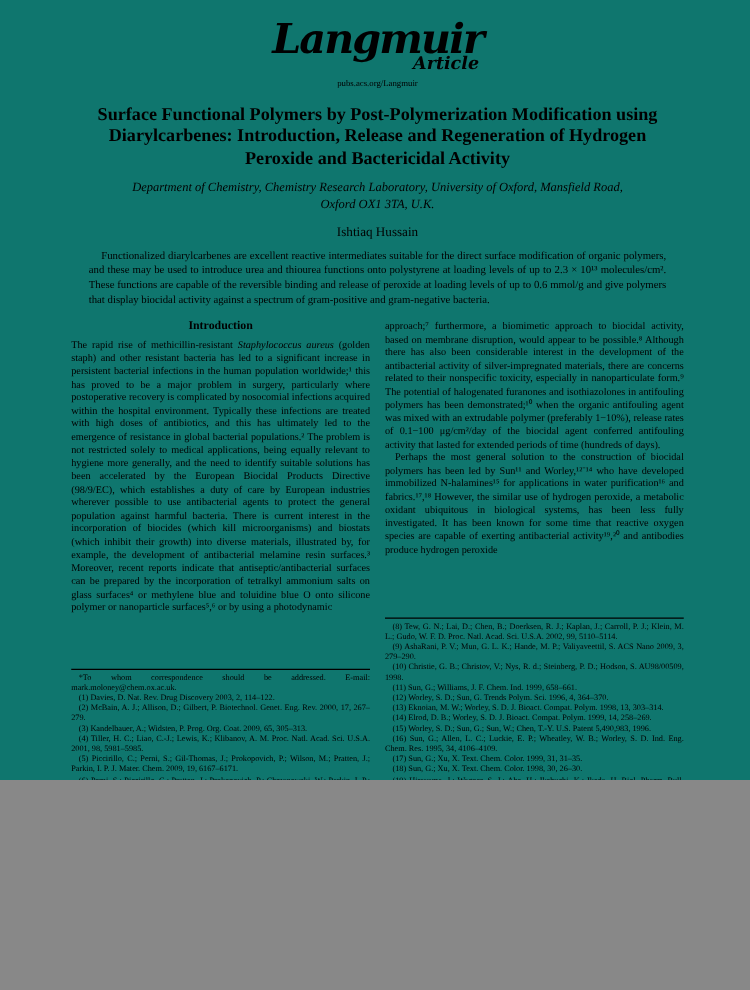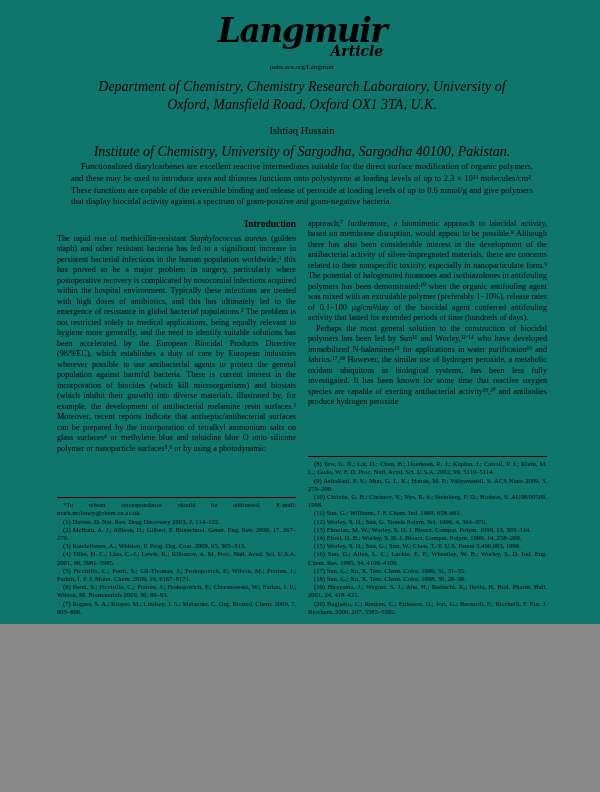--- a/index.html
+++ b/index.html
@@ -22,33 +22,33 @@
   }
   .url { font-size:7px; margin-top:3px; }
   .copy { font-size:7.5px; margin-top:4px; }
   .title {
     font-size:14.5px; font-weight:bold; text-align:center;
     width:474px; margin:13px auto 0; line-height:1.22;
   }
   .authors { font-size:10.5px; text-align:center; margin-top:10px; }
   .authors.second { margin-top:11px; }
   .affil {
-    font-size:14px; font-style:italic; text-align:center;
+    font-size:10px; font-style:italic; text-align:center;
     width:420px; margin:7px auto 0; line-height:1.3;
   }
   .received {
     font-size:8.8px; font-style:italic; font-weight:600;
     text-align:center; margin-top:13px;
   }
   .abstract {
     font-size:8.6px; line-height:1.36; text-align:justify;
     text-indent:10px; margin-top:0; padding:0 14px;
   }
   .columns { display:flex; gap:12px; margin-top:11px; height:397px; }
-  .col { width:239px; display:flex; flex-direction:column;align-items:flex-end; }
+  .col { width:239px; display:flex; flex-direction:column; }
   .sechead { font-size:9.5px; font-weight:bold; text-align:center; margin-bottom:5px; }
   .body { font-size:8.2px; line-height:10.5px; text-align:justify; }
   .body.indent { text-indent:8px; }
   .footnotes { margin-top:auto; border-top:1px solid #000; padding-top:3px; }
   .fn { font-size:6.6px; line-height:8.2px; text-indent:6px; text-align:justify; }
   .footer {
     display:flex; justify-content:space-between; align-items:baseline;
     font-size:8px; margin-top:7px;
   }
   .f-left .b, .f-right .b, .b { font-weight:bold; }
@@ -60,28 +60,28 @@
 <div class="page">
 
   <div class="hdr">
     <div class="logoblock">
       <div class="logo">Langmuir</div>
       <div class="article-label">Article</div>
     </div>
     <div class="url">pubs.acs.org/Langmuir</div>
   </div>
 
+  <h1 class="title">Surface Functional Polymers by Post-Polymerization Modification using Diarylcarbenes: Introduction, Release and Regeneration of Hydrogen Peroxide and Bactericidal Activity</h1>
 
 
   <div class="affil">Department of Chemistry, Chemistry Research Laboratory, University of Oxford, Mansfield Road, Oxford OX1 3TA, U.K.</div>
 
   <div class="authors second">Ishtiaq Hussain</div>
 
   <div class="affil">
-    <div>Institute of Chemistry, University of Sargodha, Sargodha 40100, Pakistan.</div>
   </div>
 
 
   <p class="abstract">Functionalized diarylcarbenes are excellent reactive intermediates suitable for the direct surface modification of organic polymers, and these may be used to introduce urea and thiourea functions onto polystyrene at loading levels of up to 2.3 × 10¹³ molecules/cm². These functions are capable of the reversible binding and release of peroxide at loading levels of up to 0.6 mmol/g and give polymers that display biocidal activity against a spectrum of gram-positive and gram-negative bacteria.</p>
 
   <div class="columns">
 
     <div class="col">
       <h2 class="sechead">Introduction</h2>
       <p class="body"><span>The rapid rise of methicillin-resistant </span><i>Staphylococcus aureus</i><span> (golden staph) and other resistant bacteria has led to a significant increase in persistent bacterial infections in the human population worldwide;¹ this has proved to be a major problem in surgery, particularly where postoperative recovery is complicated by nosocomial infections acquired within the hospital environment. Typically these infections are treated with high doses of antibiotics, and this has ultimately led to the emergence of resistance in global bacterial populations.² The problem is not restricted solely to medical applications, being equally relevant to hygiene more generally, and the need to identify suitable solutions has been accelerated by the European Biocidal Products Directive (98/9/EC), which establishes a duty of care by European industries wherever possible to use antibacterial agents to protect the general population against harmful bacteria. There is current interest in the incorporation of biocides (which kill microorganisms) and biostats (which inhibit their growth) into diverse materials, illustrated by, for example, the development of antibacterial melamine resin surfaces.³ Moreover, recent reports indicate that antiseptic/antibacterial surfaces can be prepared by the incorporation of tetralkyl ammonium salts on glass surfaces⁴ or methylene blue and toluidine blue O onto silicone polymer or nanoparticle surfaces⁵,⁶ or by using a photodynamic</span></p>

